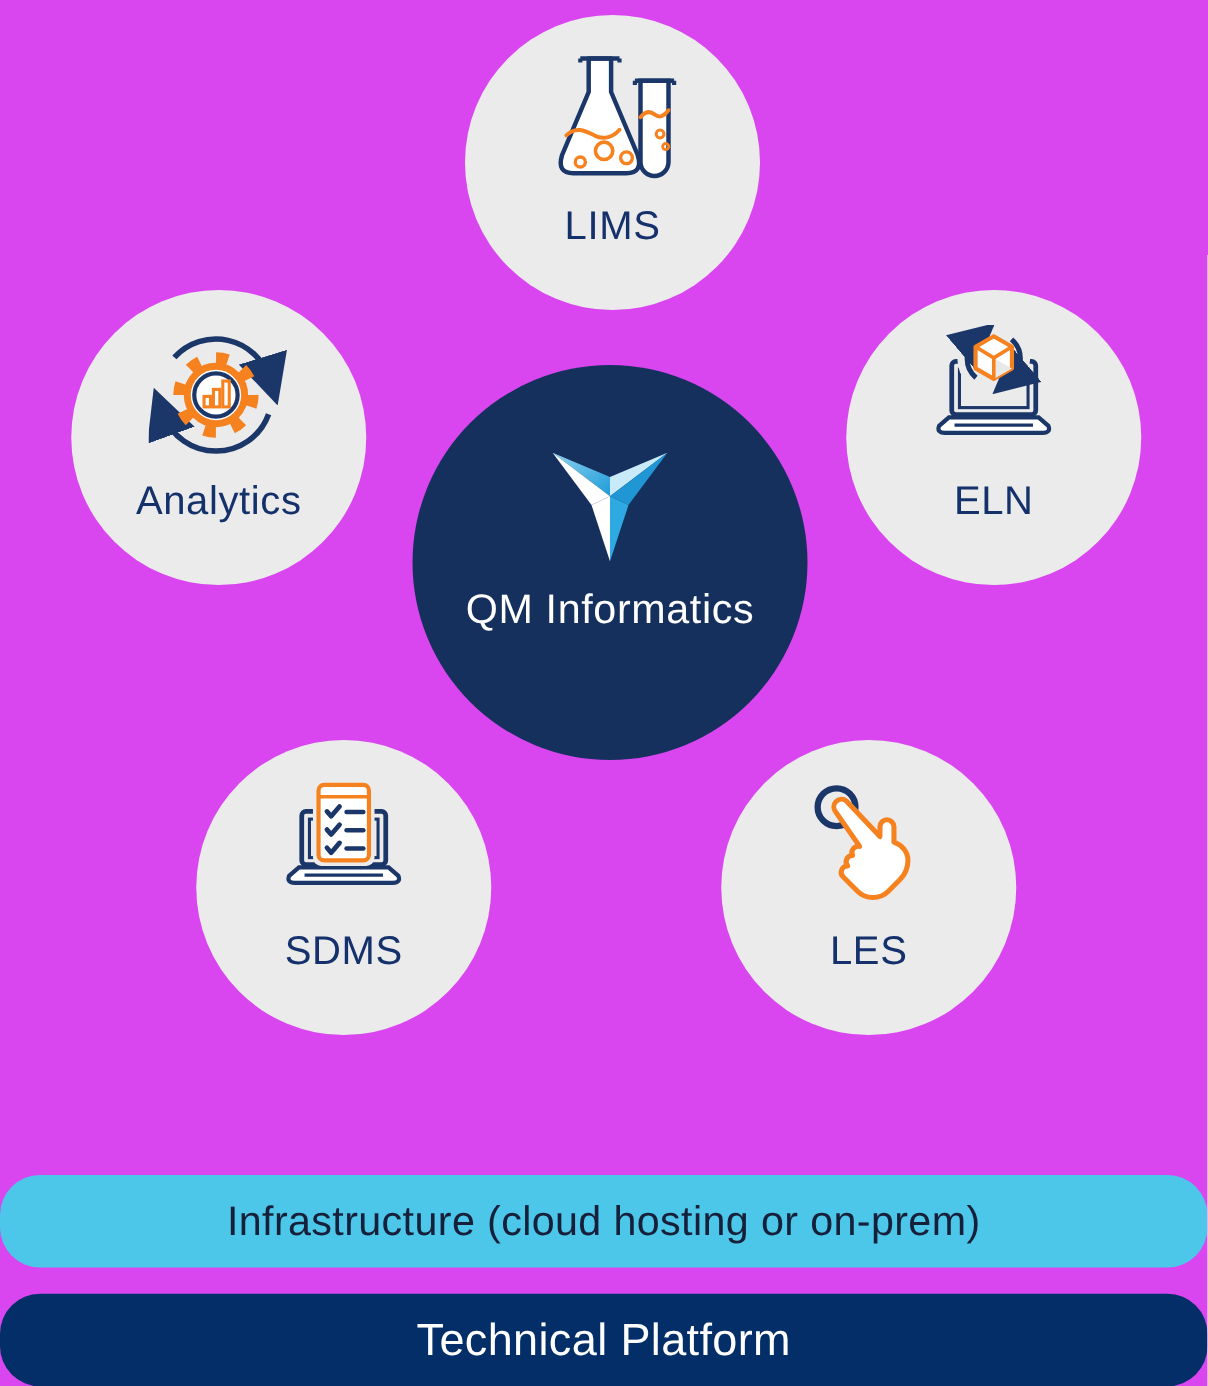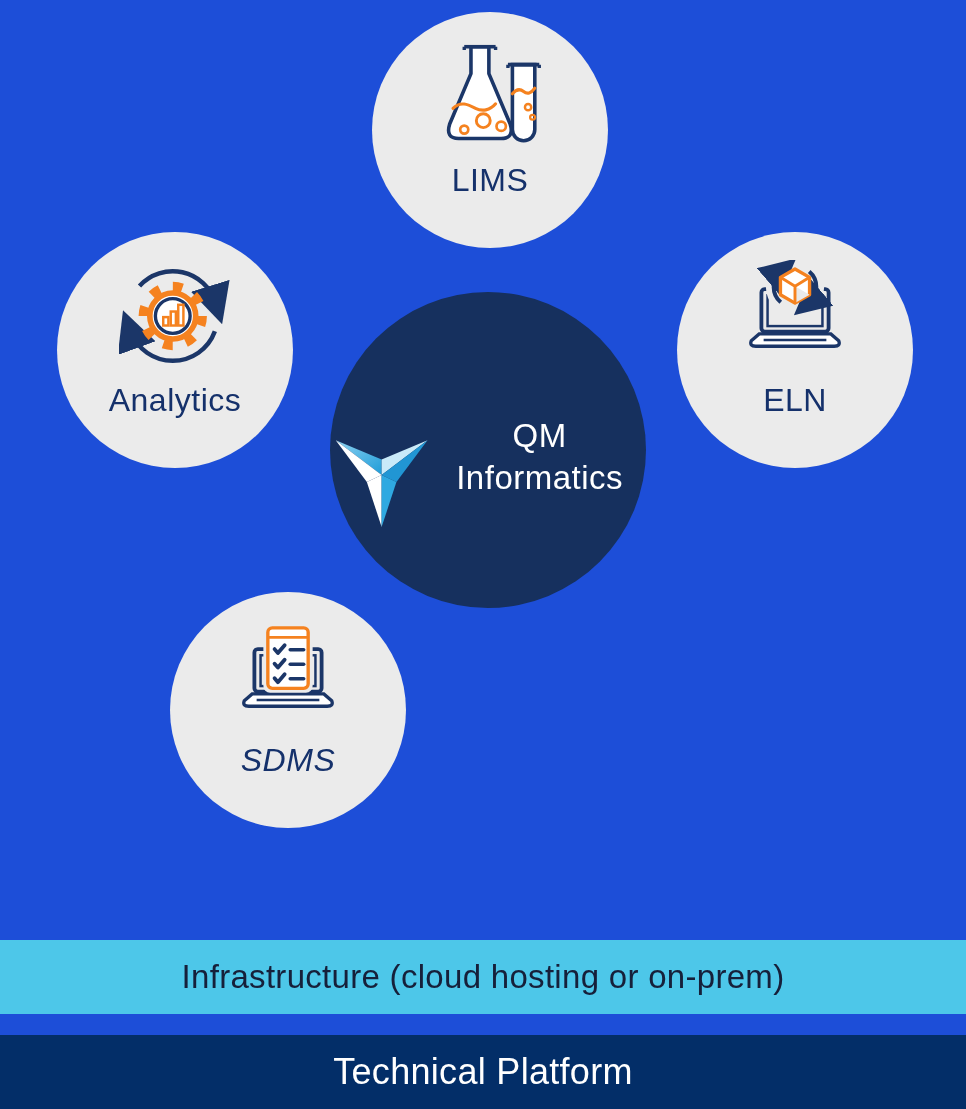--- a/index.html
+++ b/index.html
@@ -1,51 +1,51 @@
 <!DOCTYPE html>
 <html><head>
 <meta charset="utf-8">
 <style>
   html,body{margin:0;padding:0;background:#ffffff;}
   .canvas{
     position:relative;
     width:966px;height:1109px;
-    background:#1d4ed8;
+    background:#d946ef;
     font-family:"Liberation Sans","DejaVu Sans",sans-serif;
     overflow:hidden;
   }
   .sat{
     position:absolute;width:236px;height:236px;border-radius:50%;
     background:#EBEBEB;
     display:flex;flex-direction:column;align-items:center;
   }
   .sat svg.icon{margin-top:28px;display:block;}
   .sat-label{
     margin-top:10px;
     font-size:32px;color:#15316B;letter-spacing:.5px;
     text-align:center;
   }
   .sat-lims{left:372px;top:12px;}
   .sat-analytics{left:57px;top:232px;}
   .sat-eln{left:677px;top:232px;}
-  .sat-sdms{left:170px;top:592px;font-style:italic;}
+  .sat-sdms{left:157px;top:592px;}
   .sat-les{left:577px;top:592px;}
   .center-circle{
     position:absolute;left:330px;top:292px;width:316px;height:316px;border-radius:50%;
     background:#16305E;
-    display:flex;align-items:center;
+    display:flex;flex-direction:column;align-items:center;
   }
   .center-circle svg.logo{margin-top:58px;display:block;}
   .center-title{
     margin-top:14px;text-align:center;color:#FFFFFF;
     font-size:33px;line-height:42px;letter-spacing:.5px;
   }
   .bar{
     position:absolute;left:0;width:966px;height:74px;
-    display:flex;align-items:center;justify-content:center;
+    display:flex;align-items:center;justify-content:center;border-radius:32px;
   }
   .bar-infrastructure{top:940px;background:#4DC7E9;color:#16203A;font-size:33px;letter-spacing:.3px;}
   .bar-technical{top:1035px;background:#032E68;color:#FFFFFF;font-size:36px;letter-spacing:.3px;}
 </style>
 </head>
 <body>
 
 <div class="canvas">
 
   <div class="sat sat-lims">
@@ -155,20 +155,41 @@
       <path d="M38,26 l3,3.5 l6,-7" fill="none" stroke="#1B3668" stroke-width="3.4" stroke-linecap="round" stroke-linejoin="round"></path>
       <path d="M52,26.5 H64" stroke="#1B3668" stroke-width="3.2" stroke-linecap="round"></path>
       <path d="M38,39 l3,3.5 l6,-7" fill="none" stroke="#1B3668" stroke-width="3.4" stroke-linecap="round" stroke-linejoin="round"></path>
       <path d="M52,39.5 H64" stroke="#1B3668" stroke-width="3.2" stroke-linecap="round"></path>
       <path d="M38,52 l3,3.5 l6,-7" fill="none" stroke="#1B3668" stroke-width="3.4" stroke-linecap="round" stroke-linejoin="round"></path>
       <path d="M52,52.5 H64" stroke="#1B3668" stroke-width="3.2" stroke-linecap="round"></path>
     </svg>
     <div class="sat-label">SDMS</div>
   </div>
 
+  <div class="sat sat-les">
+    <svg class="icon" width="112" height="112" viewBox="0 0 100 100">
+      <circle cx="27" cy="23" r="13.5" fill="none" stroke="#1B3668" stroke-width="4.5"></circle>
+      <path d="M26.5,26.5
+               a5.5,5.5 0 0 1 7.5,-8
+               L58,44
+               V37
+               a5,5 0 0 1 10,0
+               V48
+               c6,2 10,7 10,13
+               c0,6 -2,10 -6,14
+               l-8,8
+               c-6,6 -16,6 -22,0
+               l-10,-10
+               a4.5,4.5 0 0 1 3,-8
+               a4.5,4.5 0 0 1 3.5,-7.5
+               a4.5,4.5 0 0 1 5,-6.5
+               Z" fill="#FFFFFF" stroke="#F5821F" stroke-width="3.6" stroke-linejoin="round"></path>
+    </svg>
+    <div class="sat-label">LES</div>
+  </div>
 
   <div class="bar bar-infrastructure">
     <span>Infrastructure (cloud hosting or on-prem)</span>
   </div>
   <div class="bar bar-technical">
     <span>Technical Platform</span>
   </div>
 
 </div>
 

